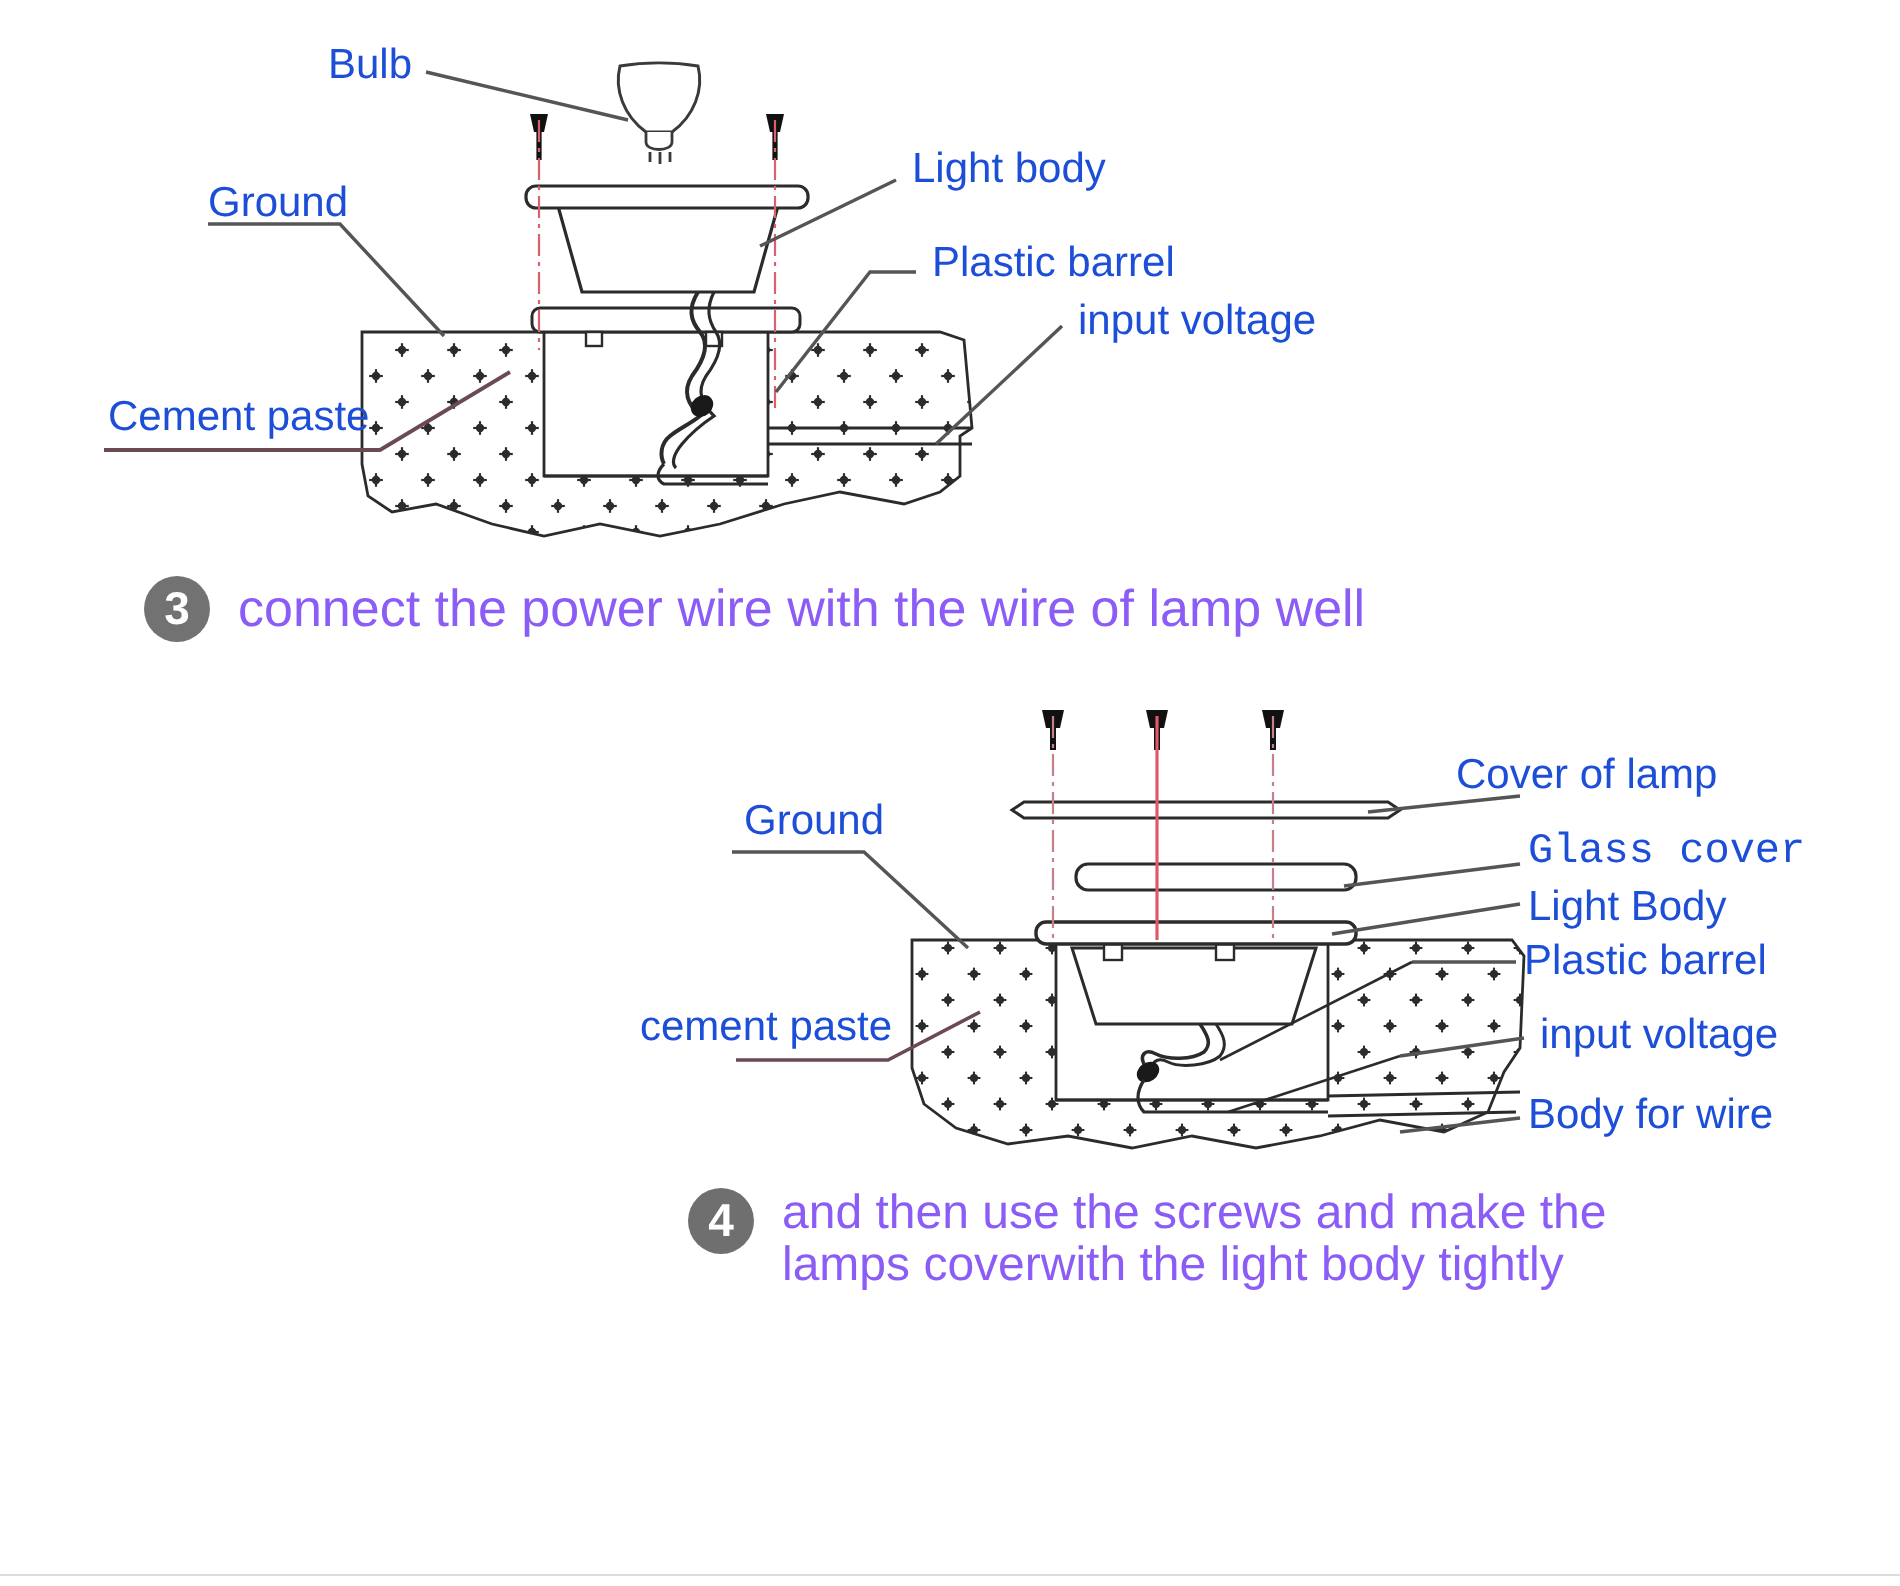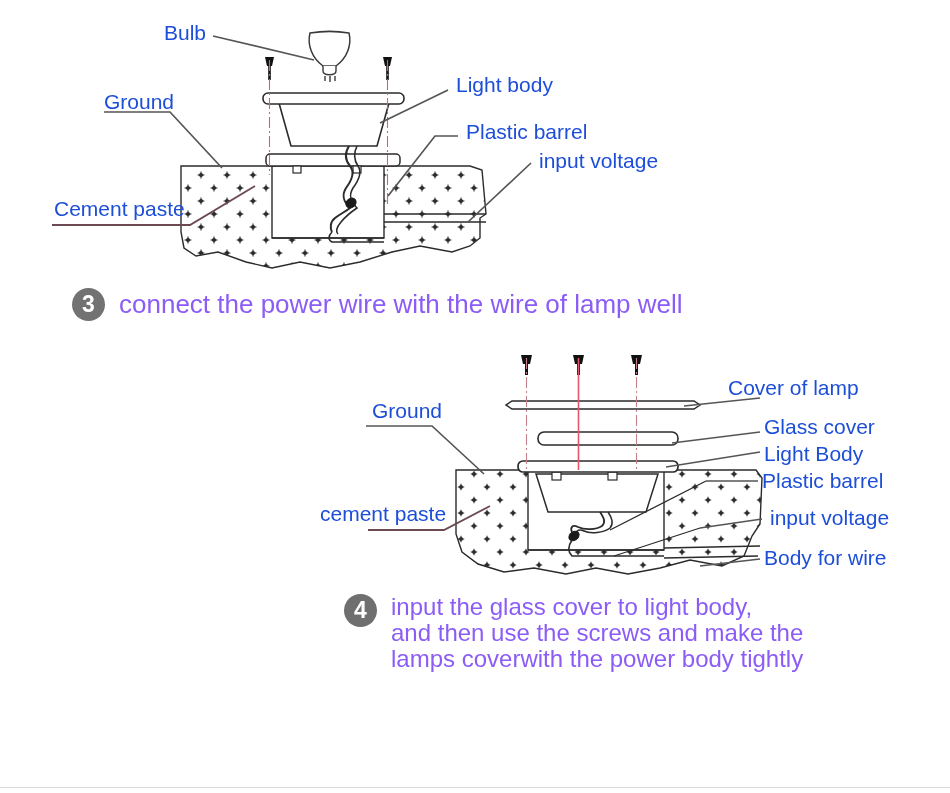--- a/index.html
+++ b/index.html
@@ -214,34 +214,33 @@
     <div class="badge">3</div>
     <div class="step-text">connect the power wire with the wire of lamp well</div>
   </div>
 
   <div class="lbl lbl-lg" style="left:372px;top:400px;">Ground</div>
 
   <div class="lbl lbl-lg" style="left:320px;top:503px;">cement paste</div>
 
   <div class="lbl lbl-lg" style="left:728px;top:377px;">Cover of lamp</div>
 
-  <div class="lbl lbl-lg" style="left:764px;top:416px;">Glass cover</div>
+  <div class="lbl lbl-lg" style="left:764px;top:416px;font-family:Liberation Mono, monospace;">Glass cover</div>
 
   <div class="lbl lbl-lg" style="left:764px;top:443px;">Light Body</div>
 
   <div class="lbl lbl-lg" style="left:762px;top:470px;">Plastic barrel</div>
 
   <div class="lbl lbl-lg" style="left:770px;top:507px;">input voltage</div>
 
   <div class="lbl lbl-lg" style="left:764px;top:547px;">Body for wire</div>
 
   <div class="step step4" style="left:344px;top:594px;">
     <div class="badge badge-4">4</div>
     <div class="step-text">
-      <div>input the glass cover to light body,</div>
       <div>and then use the screws and make the</div>
-      <div>lamps coverwith the power body tightly</div>
+      <div>lamps coverwith the light body tightly</div>
     </div>
   </div>
 
   <div class="divider" style="top:787px;"></div>
 
 </div>
 
 </body></html>

